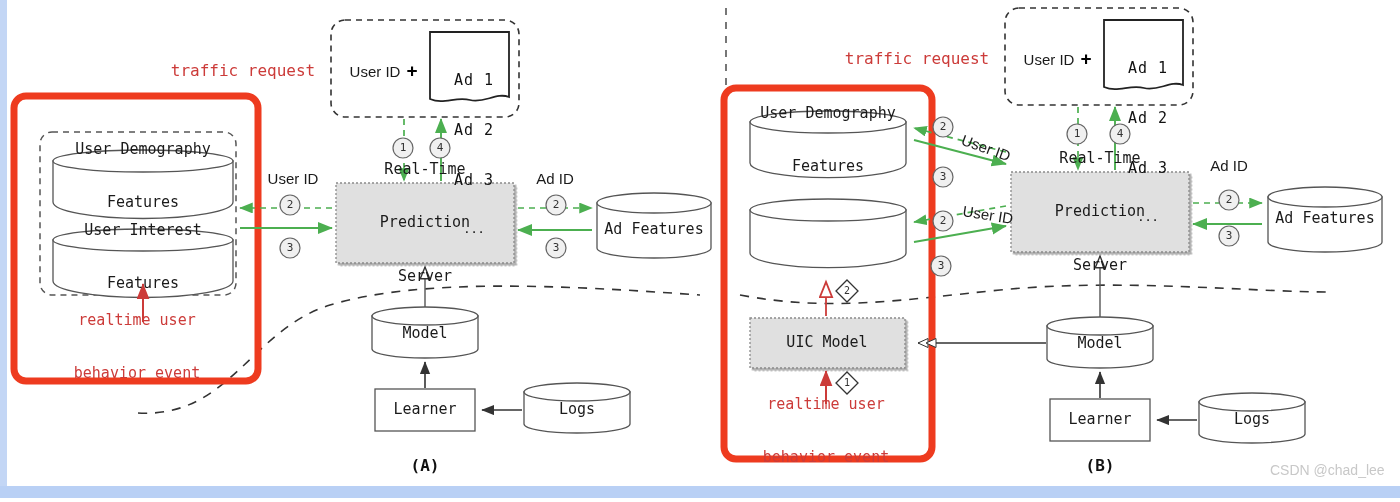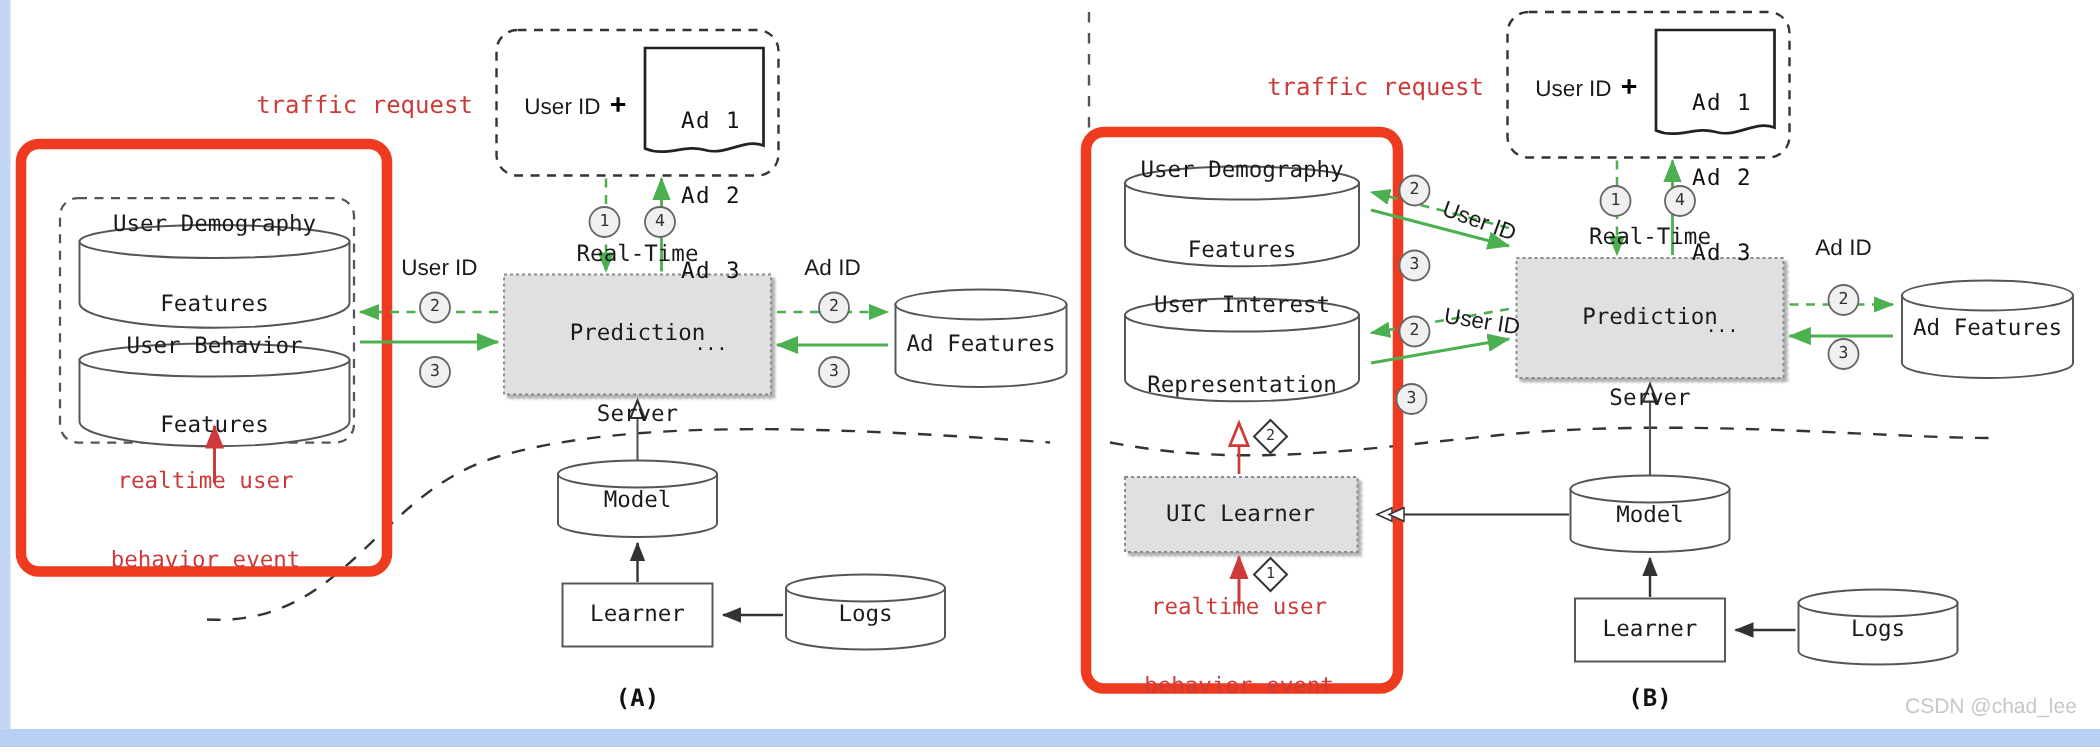--- a/index.html
+++ b/index.html
@@ -214,21 +214,21 @@
     <div>Real-Time</div>
     <div>Prediction</div>
     <div>Server</div>
   </div>
 
   <div class="lbl mono node-txt ctr" style="left:143px;top:177px;">
     <div>User Demography</div>
     <div>Features</div>
   </div>
   <div class="lbl mono node-txt ctr" style="left:143px;top:258px;">
-    <div>User Behavior</div>
+    <div>User Interest</div>
     <div>Features</div>
   </div>
 
   <div class="lbl mono red-txt ctr" style="left:137px;top:348px;">
     <div>realtime user</div>
     <div>behavior event</div>
   </div>
 
   <div class="lbl sans small-sans ctr" style="left:293px;top:179px;">User ID</div>
   <div class="lbl sans small-sans ctr" style="left:555px;top:179px;">Ad ID</div>
@@ -260,26 +260,22 @@
   <div class="lbl mono node-txt ctr" style="left:1100px;top:212px;">
     <div>Real-Time</div>
     <div>Prediction</div>
     <div>Server</div>
   </div>
 
   <div class="lbl mono node-txt ctr" style="left:828px;top:141px;">
     <div>User Demography</div>
     <div>Features</div>
   </div>
-  <div class="lbl mono node-txt ctr" style="left:828px;top:231px;">
-    <div>User Interest</div>
-    <div>Representation</div>
-  </div>
-
-  <div class="lbl mono node-txt ctr" style="left:827px;top:343px;">UIC Learner</div>
+
+  <div class="lbl mono node-txt ctr" style="left:827px;top:343px;">UIC Model</div>
 
   <div class="lbl mono red-txt ctr" style="left:826px;top:432px;">
     <div>realtime user</div>
     <div>behavior event</div>
   </div>
 
   <div class="lbl sans small-sans ctr rot-a" style="left:986px;top:148px;">User ID</div>
   <div class="lbl sans small-sans ctr rot-b" style="left:988px;top:215px;">User ID</div>
   <div class="lbl sans small-sans ctr" style="left:1229px;top:166px;">Ad ID</div>
   <div class="lbl mono node-txt ctr" style="left:1325px;top:219px;">Ad Features</div>

